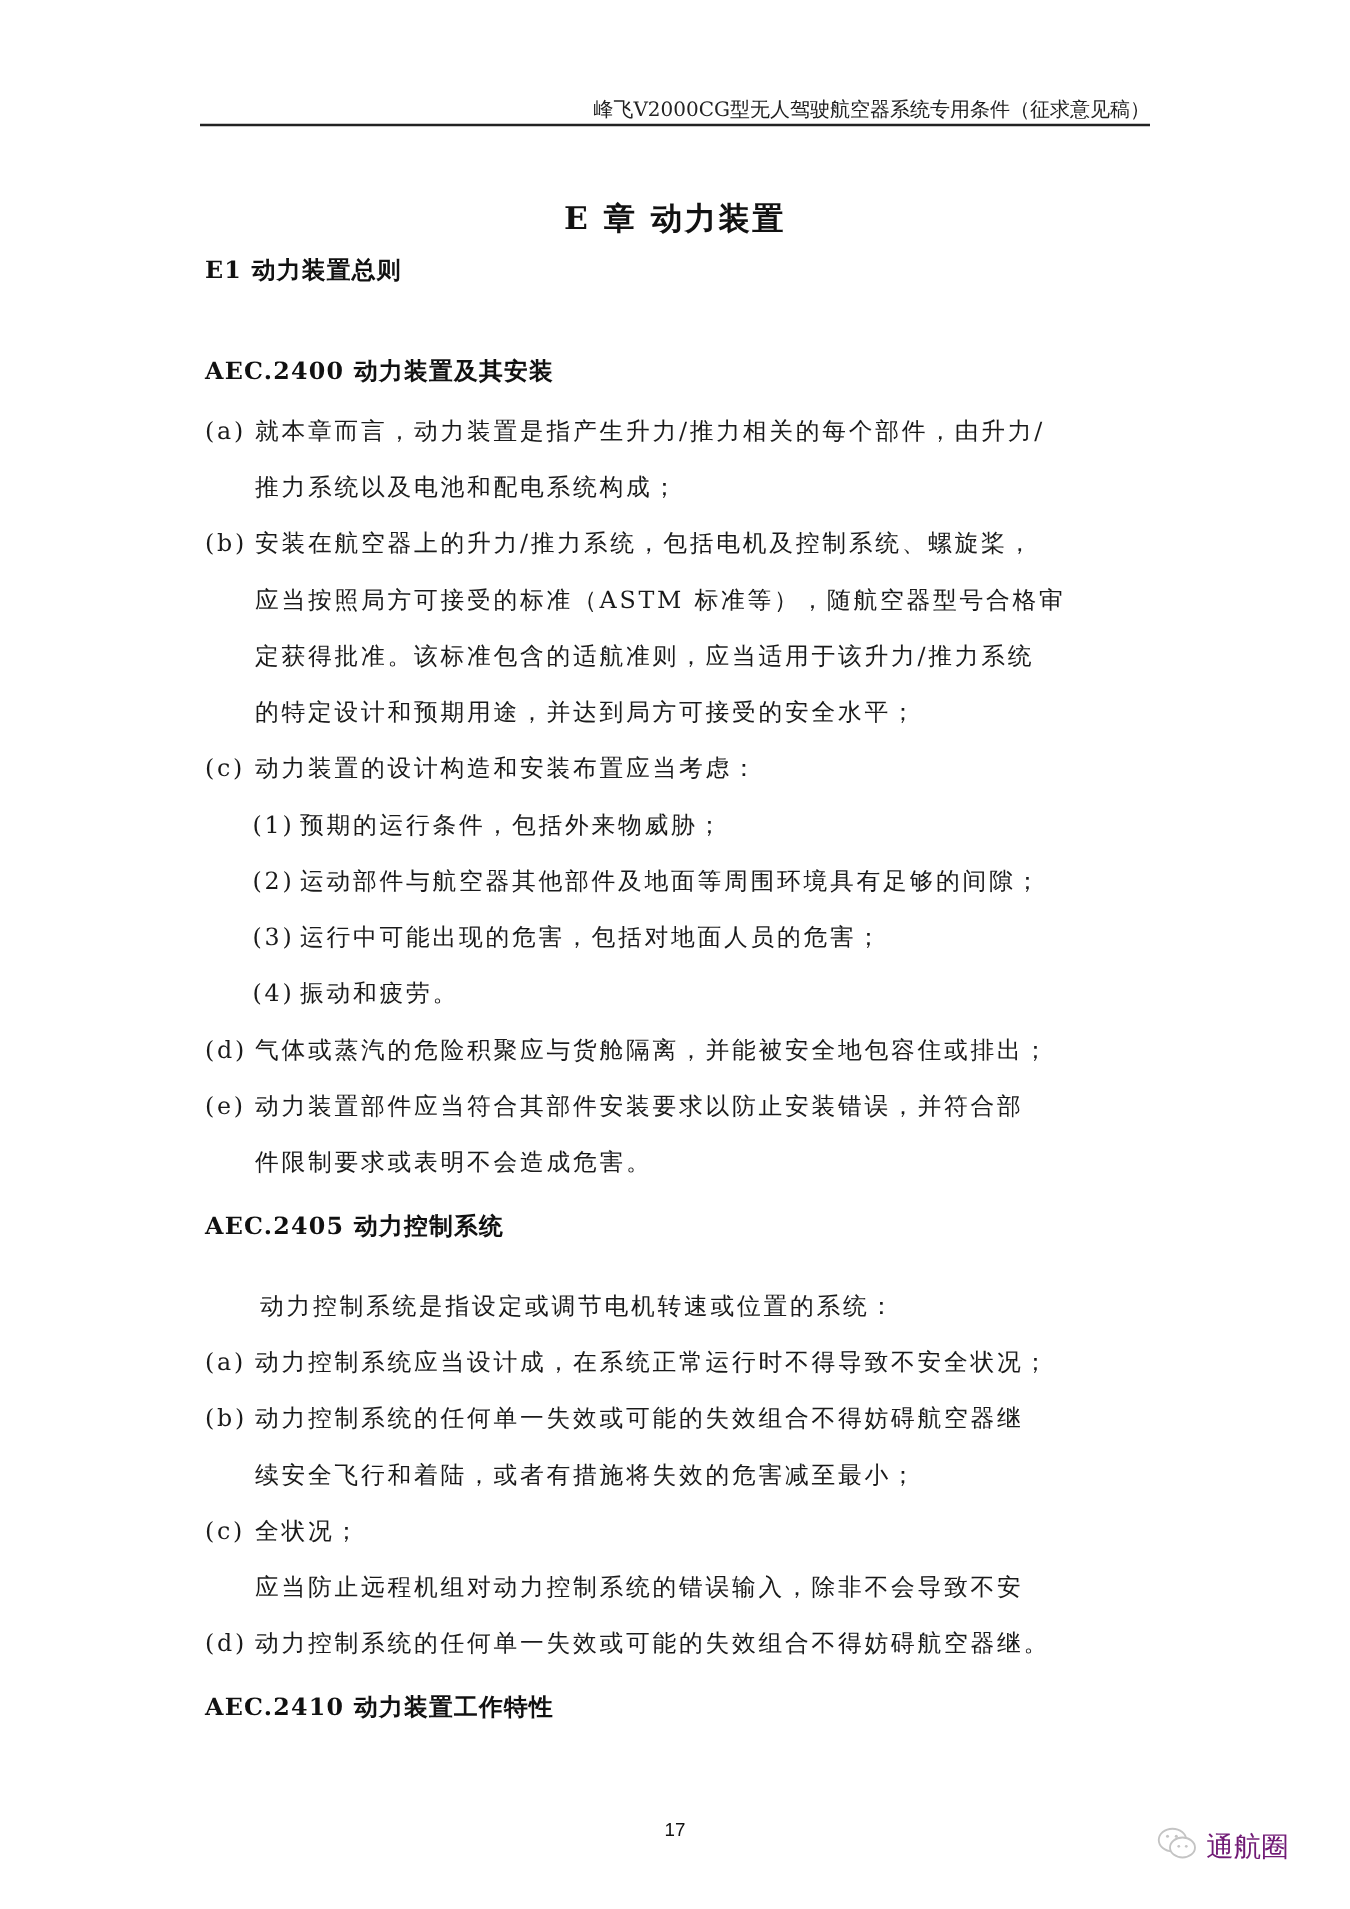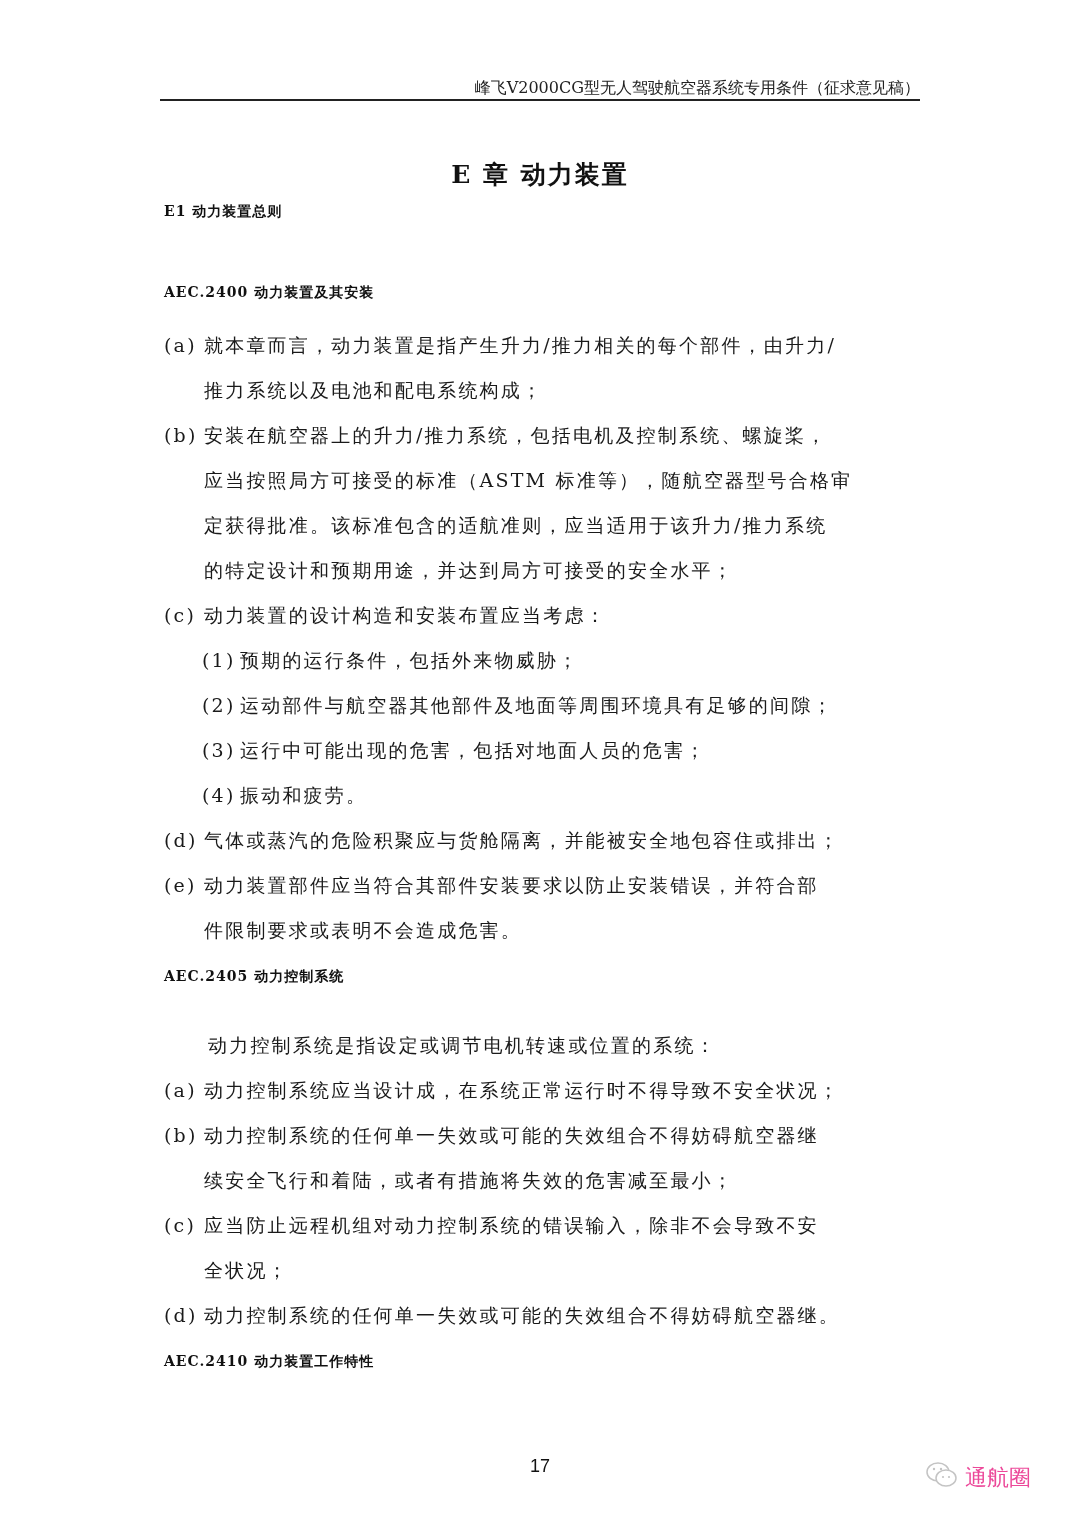--- a/index.html
+++ b/index.html
@@ -12,39 +12,39 @@
       text-align: right; font-size: 16px; letter-spacing: 0px; color: #222;
     }
     .header-rule {
       position: absolute; left: 160px; width: 760px; top: 99px; height: 2px; background: #222;
     }
     .chapter-title {
       position: absolute; left: 160px; width: 760px; top: 130px;
       text-align: center; font-size: 25px; font-weight: bold; letter-spacing: 2px; margin-top: 28px;
     }
     .section-heading {
-      position: absolute; left: 164px; font-size: 14px; font-weight: bold; letter-spacing: 1px;
+      position: absolute; left: 164px; font-size: 19px; font-weight: bold; letter-spacing: 1px;
     }
     .para {
       position: absolute; left: 164px; width: 760px; font-size: 19px; line-height: 45px;
       letter-spacing: 2.2px; color: #1a1a1a;
     }
     .item { display: flex; }
     .item .label { width: 40px; flex: none; }
     .item .text { flex: 1; }
     .sub { padding-left: 38px; }
     .sub .label { width: 38px; }
     .intro { padding-left: 44px; }
     .page-number {
       position: absolute; left: 0; width: 1080px; top: 1456px; text-align: center;
-      font-family: "Liberation Sans", sans-serif; font-size: 18px; color: #111;
+      font-family: "Liberation Sans", sans-serif; font-size: 15px; color: #111;
     }
     .watermark {
       position: absolute; left: 925px; top: 1460px; display: flex; align-items: center; gap: 6px;
-      font-family: "DejaVu Sans", sans-serif; font-size: 22px; color: #ec4899;
+      font-family: "DejaVu Sans", sans-serif; font-size: 22px; color: #701a75;
     }
   </style>
 </head>
 <body>
 
 <div class="header-title">峰飞V2000CG型无人驾驶航空器系统专用条件（征求意见稿）</div>
 <div class="header-rule"></div>
 
 <div class="chapter-title">E 章  动力装置</div>
 
@@ -112,22 +112,22 @@
   <div class="item">
     <span class="label">(b)</span>
     <span class="text">
         <div>动力控制系统的任何单一失效或可能的失效组合不得妨碍航空器继</div>
         <div>续安全飞行和着陆，或者有措施将失效的危害减至最小；</div>
       </span>
   </div>
   <div class="item">
     <span class="label">(c)</span>
     <span class="text">
+        <div>全状况；</div>
         <div>应当防止远程机组对动力控制系统的错误输入，除非不会导致不安</div>
-        <div>全状况；</div>
       </span>
   </div>
   <div class="item">
     <span class="label">(d)</span>
     <span class="text">动力控制系统的任何单一失效或可能的失效组合不得妨碍航空器继。</span>
   </div>
 </div>
 
 <div class="section-heading" style="top:1353px">AEC.2410  动力装置工作特性</div>
 

